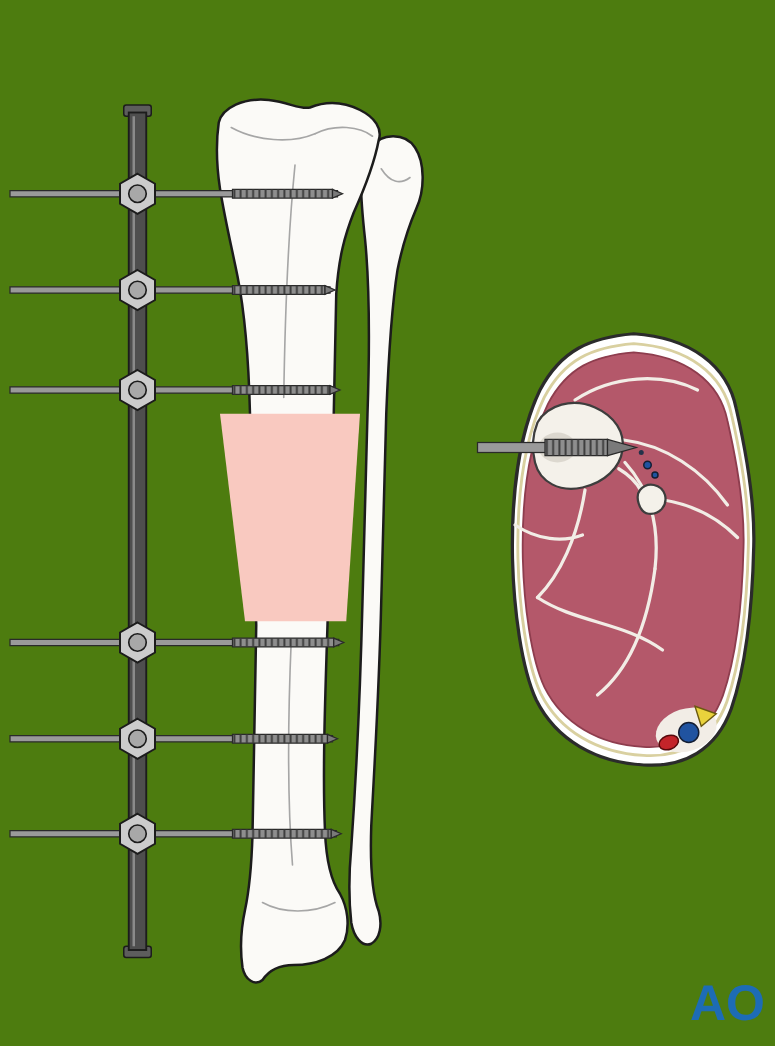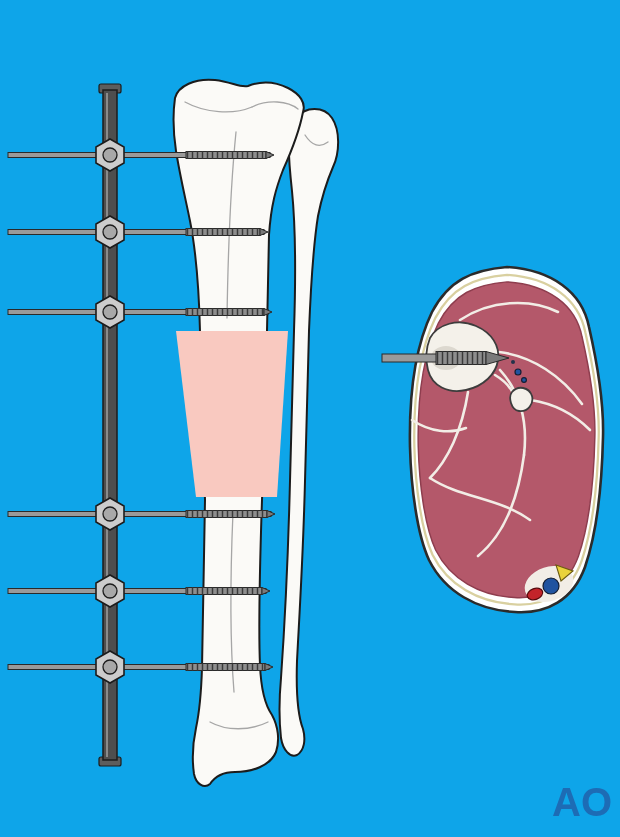--- a/index.html
+++ b/index.html
@@ -1,16 +1,16 @@
 <!DOCTYPE html>
 <html style="--fixator-rod: #4e4e4e; --clamp: #cccccc; --pin-metal: #9a9a9a; --bone-fill: #fbfaf7; --bone-outline: #1c1c1c; --fracture-zone: #f9c9c0; --muscle: #b4586a; --muscle-outline: #8e3d4e; --septum: #f2ede6; --subcutaneous-line: #d9d0a0; --skin-outline: #2b2b2b; --vein: #2053a0; --artery: #c3242a; --nerve: #e9d23c; --logo-blue: #1d6cb5;"><head>
 <meta charset="utf-8">
 <style>
   html,body{margin:0;padding:0;background:#ffffff;}
-  .page{position:relative;width:620px;height:837px;background:#0ea5e9;overflow:hidden;
+  .page{position:relative;width:620px;height:837px;background:#4d7c0f;overflow:hidden;
         font-family:"Liberation Sans", sans-serif;}
   svg{display:block;}
 
   .rod       {fill:var(--fixator-rod,#4e4e4e);stroke:#1c1c1c;stroke-width:1.5;}
   .rod-cap   {fill:#5d5d5d;stroke:#1c1c1c;stroke-width:1.2;}
   .rod-hl    {stroke:#8a8a8a;stroke-width:2;}
   .clamp     {fill:var(--clamp,#cccccc);stroke:#1c1c1c;stroke-width:1.6;}
   .clamp-bolt{fill:#a8a8a8;stroke:#1c1c1c;stroke-width:1.3;}
   .pin-shaft {fill:var(--pin-metal,#9a9a9a);stroke:#2a2a2a;stroke-width:1;}
   .pin-thread{fill:#8e8e8e;stroke:#2a2a2a;stroke-width:1;}

